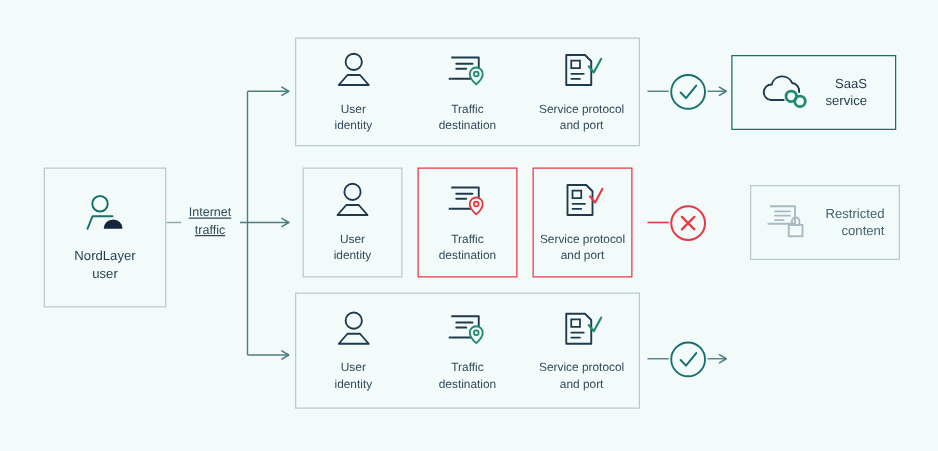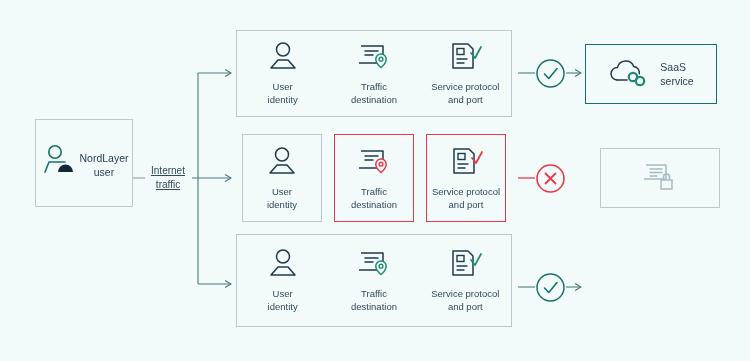--- a/index.html
+++ b/index.html
@@ -9,23 +9,23 @@
     font-family:"Liberation Sans","DejaVu Sans",sans-serif;
     overflow:hidden;
     position:relative;
     color:#1f3a4d;
   }
   .stage{position:absolute;left:0;top:0;width:750px;height:361px;}
 
   
   .box{position:absolute;box-sizing:border-box;background:#f2fbfa;}
   .box-user{
-    left:35px;top:119px;width:98px;height:88px;
+    left:35px;top:134px;width:98px;height:112px;
     border:1px solid #b9c9cf;
-    display:flex;align-items:center;justify-content:center;
+    display:flex;flex-direction:column;align-items:center;justify-content:center;
   }
   .user-label{font-size:10.5px;line-height:14px;text-align:center;color:#1f3a4d;margin-top:4px;}
 
   
   .row-group{
     position:absolute;box-sizing:border-box;
     border:1px solid #b9c9cf;background:#f2fbfa;
     display:flex;align-items:center;justify-content:space-around;
   }
   .row-group.r1{left:236px;top:30px;width:276px;height:87px;}
@@ -41,21 +41,21 @@
   .attr .lbl{font-size:9.5px;line-height:13px;text-align:center;color:#31485a;margin-top:5px;}
   .attr.boxed{border:1px solid #b9c9cf;height:88px;background:#f2fbfa;}
   .attr.boxed.red{border:1.6px solid #e63946;}
 
   
   .dest{
     position:absolute;box-sizing:border-box;
     display:flex;align-items:center;justify-content:center;gap:12px;
     background:#f2fbfa;
   }
-  .dest .dlbl{font-size:10.5px;line-height:14px;text-align:left;}
+  .dest .dlbl{font-size:10.5px;line-height:14px;text-align:right;}
   .dest.teal{border:1.4px solid #17706b;}
   .dest.gray{border:1px solid #b9c9cf;}
   .dest.gray .dlbl{color:#46606f;}
   .d1{left:585px;top:44px;width:132px;height:60px;}
   .d2{left:600px;top:148px;width:120px;height:60px;}
   .d3{left:585px;top:258px;width:132px;height:60px;}
 
   
   .conn-label{
     position:absolute;left:138px;top:164px;width:60px;
@@ -311,16 +311,20 @@
       <svg width="36" height="32" viewBox="0 0 36 32">
         <path d="M4 5 L24 5 L24 19 L4 19" fill="none" stroke="#a9b9c2" stroke-width="1.5" stroke-linejoin="round"></path>
         <line x1="4" y1="19" x2="2" y2="19" stroke="#a9b9c2" stroke-width="1.5"></line>
         <line x1="8" y1="9" x2="20" y2="9" stroke="#a9b9c2" stroke-width="1.4" stroke-linecap="round"></line>
         <line x1="8" y1="12.5" x2="20" y2="12.5" stroke="#a9b9c2" stroke-width="1.4" stroke-linecap="round"></line>
         <line x1="8" y1="16" x2="15" y2="16" stroke="#a9b9c2" stroke-width="1.4" stroke-linecap="round"></line>
         <rect x="19" y="20" width="11" height="9" fill="#f2fbfa" stroke="#a9b9c2" stroke-width="1.5"></rect>
         <path d="M21.5 20 v-3 a3 3 0 0 1 6 0 v3" fill="none" stroke="#a9b9c2" stroke-width="1.5"></path>
       </svg>
     </span>
+    <div class="dlbl">
+      <div>Restricted</div>
+      <div>content</div>
+    </div>
   </div>
 
 
 </div>
 
 </body></html>

